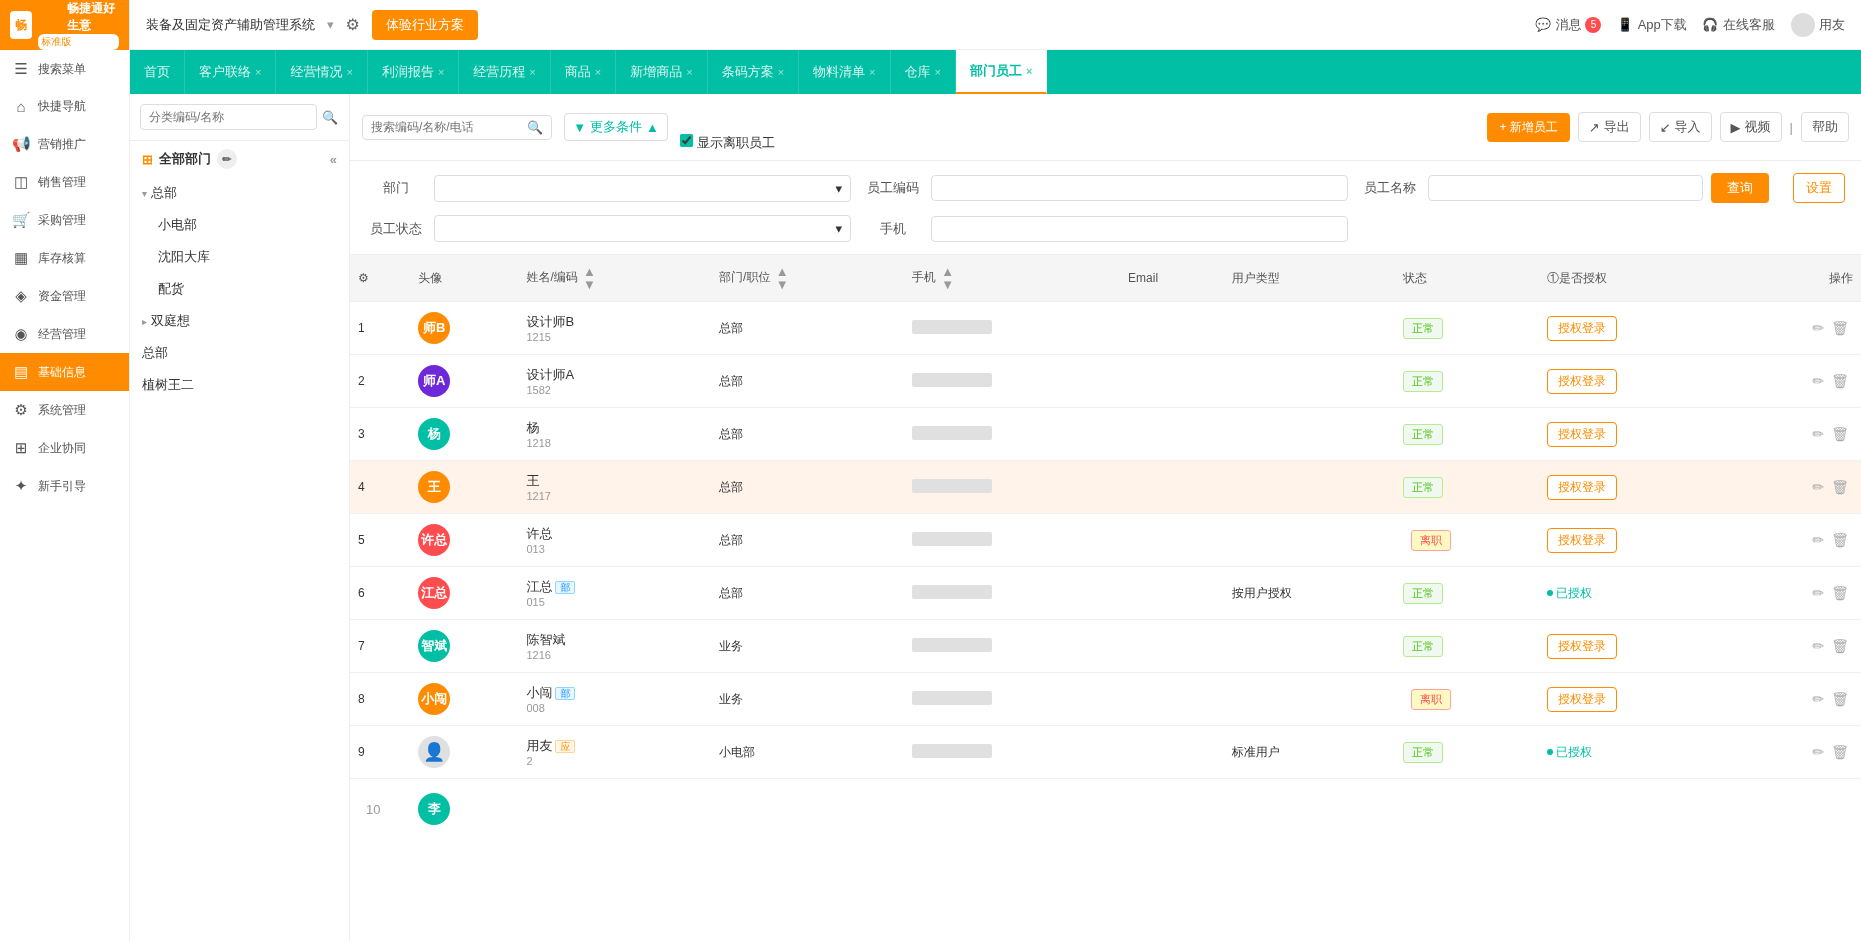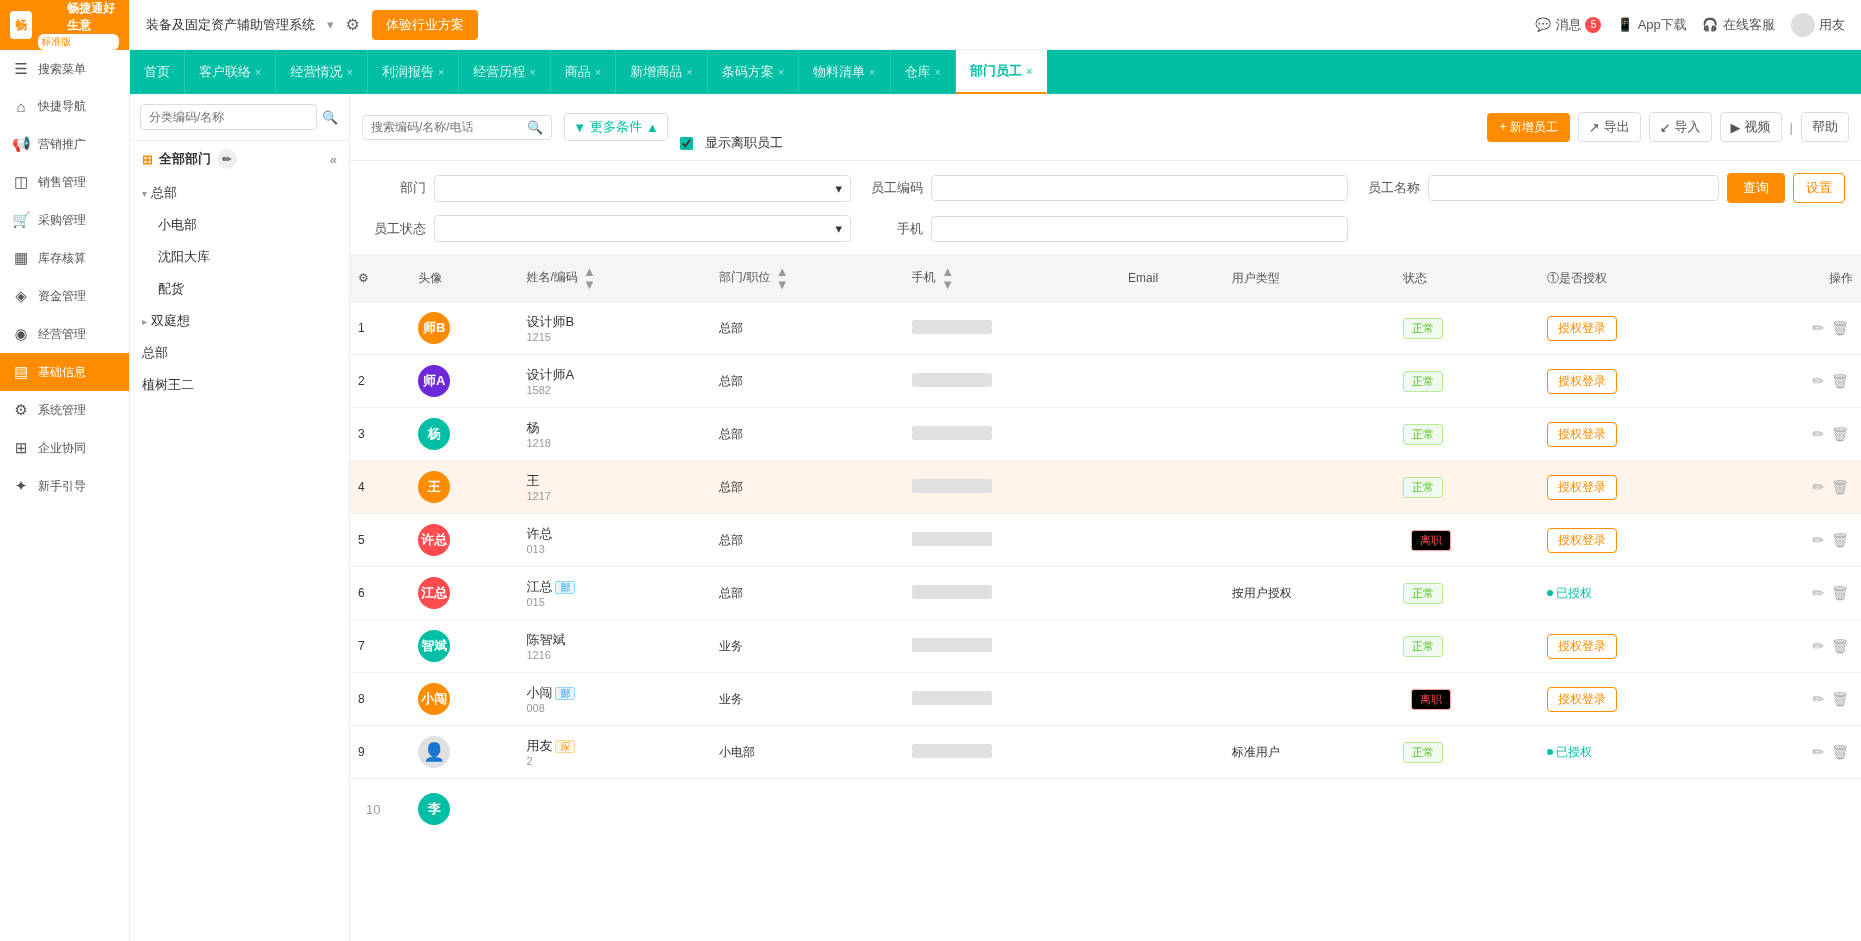--- a/index.html
+++ b/index.html
@@ -53,47 +53,47 @@
     .tree-toggle { color: #999; font-size: 10px; }
 
     
     .right-panel { flex: 1; display: flex; flex-direction: column; overflow: hidden; }
 
     
     .filter-bar { background: #fff; padding: 8px 12px; border-bottom: 1px solid #eee; display: flex; align-items: center; gap: 12px; flex-shrink: 0; }
     .filter-search { display: flex; align-items: center; gap: 6px; border: 1px solid #ddd; border-radius: 4px; padding: 4px 8px; }
     .filter-search input { border: none; outline: none; font-size: 12px; width: 150px; }
     .filter-more { display: flex; align-items: center; gap: 4px; color: #00bfa5; cursor: pointer; font-size: 12px; border: 1px solid #ddd; border-radius: 4px; padding: 4px 8px; }
-    .filter-checkbox { display: flex; align-items: center; gap: 12px; color: #333; font-size: 12px; cursor: pointer; margin-top: 32px; }
+    .filter-checkbox { display: flex; align-items: flex-start; gap: 4px; color: #333; font-size: 12px; cursor: pointer; margin-top: 32px; }
     .filter-checkbox input { accent-color: #00bfa5; }
     .filter-actions { margin-left: auto; display: flex; align-items: center; gap: 8px; }
     .btn-primary { background: #ff8c00; color: #fff; border: none; border-radius: 4px; padding: 6px 12px; cursor: pointer; font-size: 12px; display: flex; align-items: center; gap: 4px; }
     .btn-outline { background: #fff; color: #555; border: 1px solid #ddd; border-radius: 4px; padding: 5px 10px; cursor: pointer; font-size: 12px; display: flex; align-items: center; gap: 4px; }
 
     
     .adv-filter { background: #fff; padding: 12px 16px; border-bottom: 1px solid #eee; display: grid; grid-template-columns: 1fr 1fr 1fr; gap: 12px; flex-shrink: 0; }
     .adv-filter-row { display: flex; align-items: center; gap: 8px; }
-    .adv-filter-label { color: #555; font-size: 13px; width: 60px; text-align: right; flex-shrink: 0; }
+    .adv-filter-label { color: #555; font-size: 13px; width: 60px; text-align: center; flex-shrink: 0; }
     .adv-filter-select { flex: 1; border: 1px solid #ddd; border-radius: 4px; padding: 5px 8px; font-size: 12px; color: #333; display: flex; align-items: center; justify-content: space-between; cursor: pointer; background: #fff; }
     .adv-filter-input { flex: 1; border: 1px solid #ddd; border-radius: 4px; padding: 5px 8px; font-size: 12px; outline: none; }
-    .filter-btns { display: flex; gap: 8px; align-items: center; }
+    .filter-btns { display: flex; gap: 24px; align-items: center; }
     .btn-query { background: #ff8c00; color: #fff; border: none; border-radius: 4px; padding: 6px 16px; cursor: pointer; font-size: 13px; }
     .btn-settings { background: #fff; color: #ff8c00; border: 1px solid #ff8c00; border-radius: 4px; padding: 5px 12px; cursor: pointer; font-size: 13px; }
 
     
     .table-wrap { flex: 1; overflow: auto; background: #fff; }
     table { width: 100%; border-collapse: collapse; }
     thead tr { background: #f5f5f5; }
     th { padding: 10px 8px; text-align: left; color: #555; font-weight: 500; font-size: 12px; border-bottom: 1px solid #eee; white-space: nowrap; }
     td { padding: 10px 8px; color: #333; font-size: 12px; border-bottom: 1px solid #f0f0f0; vertical-align: middle; white-space: nowrap; }
     tr.row-highlighted td { background: #fff3ea; }
     .avatar { width: 32px; height: 32px; border-radius: 50%; display: flex; align-items: center; justify-content: center; color: #fff; font-size: 13px; font-weight: bold; flex-shrink: 0; }
     .status-badge { display: inline-block; padding: 2px 8px; border-radius: 3px; font-size: 11px; }
     .status-normal { background: #f0f9f0; color: #52c41a; border: 1px solid #b7eb8f; }
-    .status-resigned { background: #000000; color: #ff4d4f; border: 1px solid #ffa39e; margin-left: 8px; }
+    .status-resigned { background: #fef9c3; color: #ff4d4f; border: 1px solid #ffa39e; margin-left: 8px; }
     .auth-btn { border: 1px solid #ff8c00; color: #ff8c00; background: #fff; border-radius: 4px; padding: 3px 10px; cursor: pointer; font-size: 12px; }
     .authorized { color: #00bfa5; font-size: 12px; display: flex; align-items: center; gap: 3px; }
     .authorized-dot { width: 6px; height: 6px; background: #00bfa5; border-radius: 50%; display: inline-block; }
     .op-btn { color: #aaa; cursor: pointer; font-size: 14px; margin-right: 4px; }
     .phone-blur { background: #e0e0e0; border-radius: 2px; width: 80px; height: 14px; display: inline-block; }
     .tag-blue { background: #e6f7ff; color: #1890ff; border: 1px solid #91d5ff; border-radius: 2px; padding: 0 4px; font-size: 10px; margin-left: 3px; }
     .tag-orange { background: #fff7e6; color: #ff8c00; border: 1px solid #ffd591; border-radius: 2px; padding: 0 4px; font-size: 10px; margin-left: 3px; }
     .col-sort { display: inline-flex; flex-direction: column; font-size: 8px; line-height: 1; vertical-align: middle; margin-left: 2px; color: #999; }
     .avatar-placeholder { width: 32px; height: 32px; border-radius: 50%; background: #e0e0e0; display: flex; align-items: center; justify-content: center; color: #999; font-size: 16px; }
 

